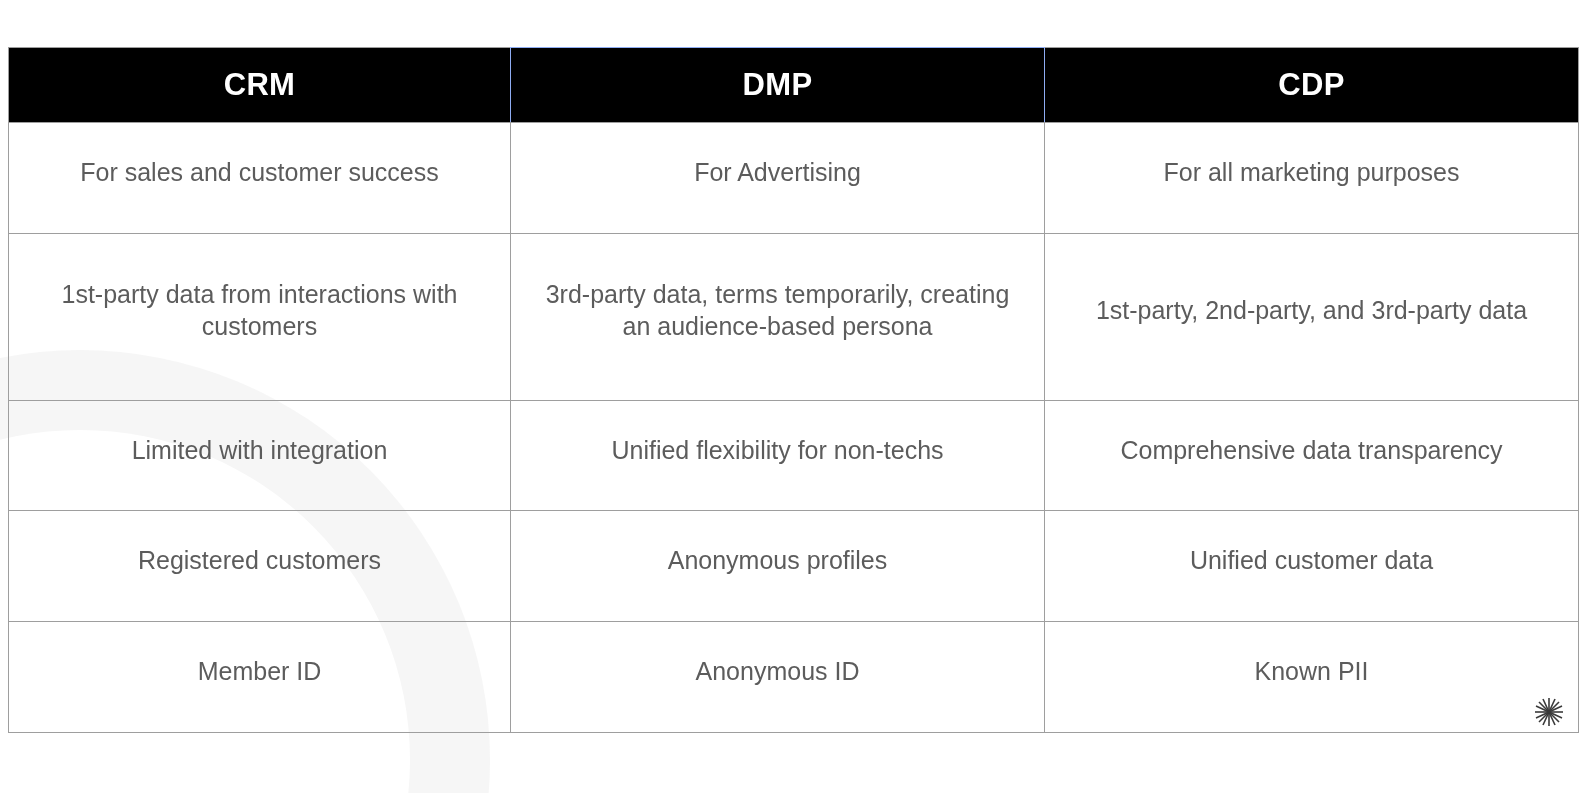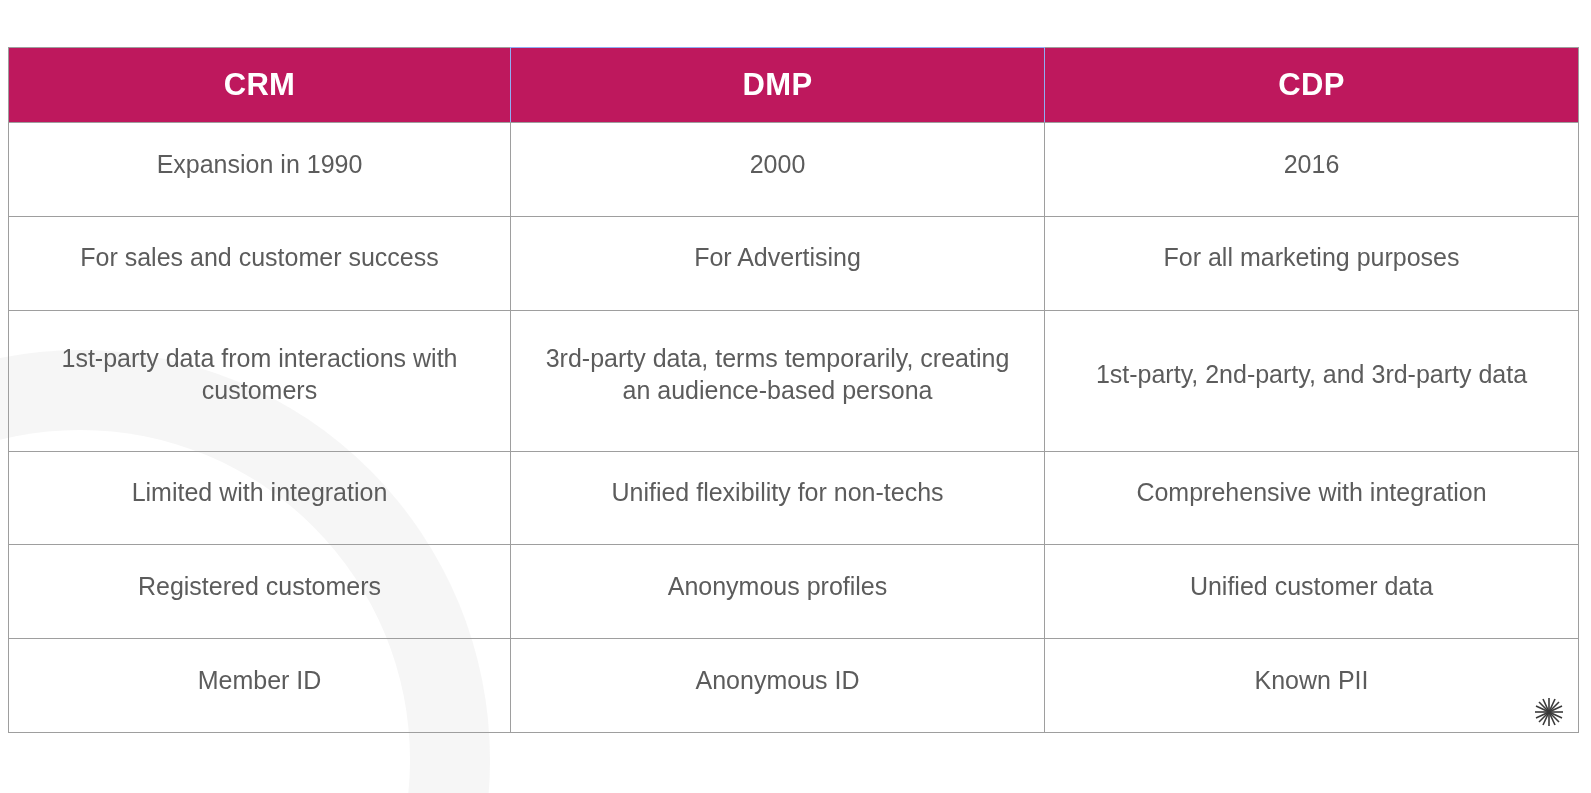--- a/index.html
+++ b/index.html
@@ -63,21 +63,21 @@
   table.compare col.c3 { width: 534px; }
 
   table.compare th,
   table.compare td {
     border: 1px solid #9e9e9e;
     text-align: center;
     padding: 0 18px;
   }
 
   table.compare thead th {
-    background: #be185d;
+    background: #000000;
     color: #ffffff;
     font-size: 31px;
     font-weight: bold;
     letter-spacing: 0.3px;
     height: 74px;
     border-color: #8fadf3;
     border-bottom-color: #9e9e9e;
   }
   table.compare thead th:first-child { border-left-color: #9e9e9e; }
   table.compare thead th:last-child  { border-right-color: #9e9e9e; }
@@ -131,31 +131,20 @@
         <th>
           <span>DMP</span>
         </th>
         <th class="last-col">
           <span>CDP</span>
         </th>
       </tr>
     </thead>
     <tbody>
 
-      <tr class="r-short">
-        <td>
-            <span class="cell-text">Expansion in 1990</span>
-          </td>
-        <td>
-            <span class="cell-text">2000</span>
-          </td>
-        <td>
-            <span class="cell-text">2016</span>
-          </td>
-      </tr>
 
       <tr class="r-short">
         <td>
             <span class="cell-text">For sales and customer success</span>
           </td>
         <td>
             <span class="cell-text">For Advertising</span>
           </td>
         <td>
             <span class="cell-text">For all marketing purposes</span>
@@ -176,21 +165,21 @@
 
 
       <tr class="r-short">
         <td>
             <span class="cell-text">Limited with integration</span>
           </td>
         <td>
             <span class="cell-text">Unified flexibility for non-techs</span>
           </td>
         <td>
-            <span class="cell-text">Comprehensive with integration</span>
+            <span class="cell-text">Comprehensive data transparency</span>
           </td>
       </tr>
 
       <tr class="r-short">
         <td>
             <span class="cell-text">Registered customers</span>
           </td>
         <td>
             <span class="cell-text">Anonymous profiles</span>
           </td>

